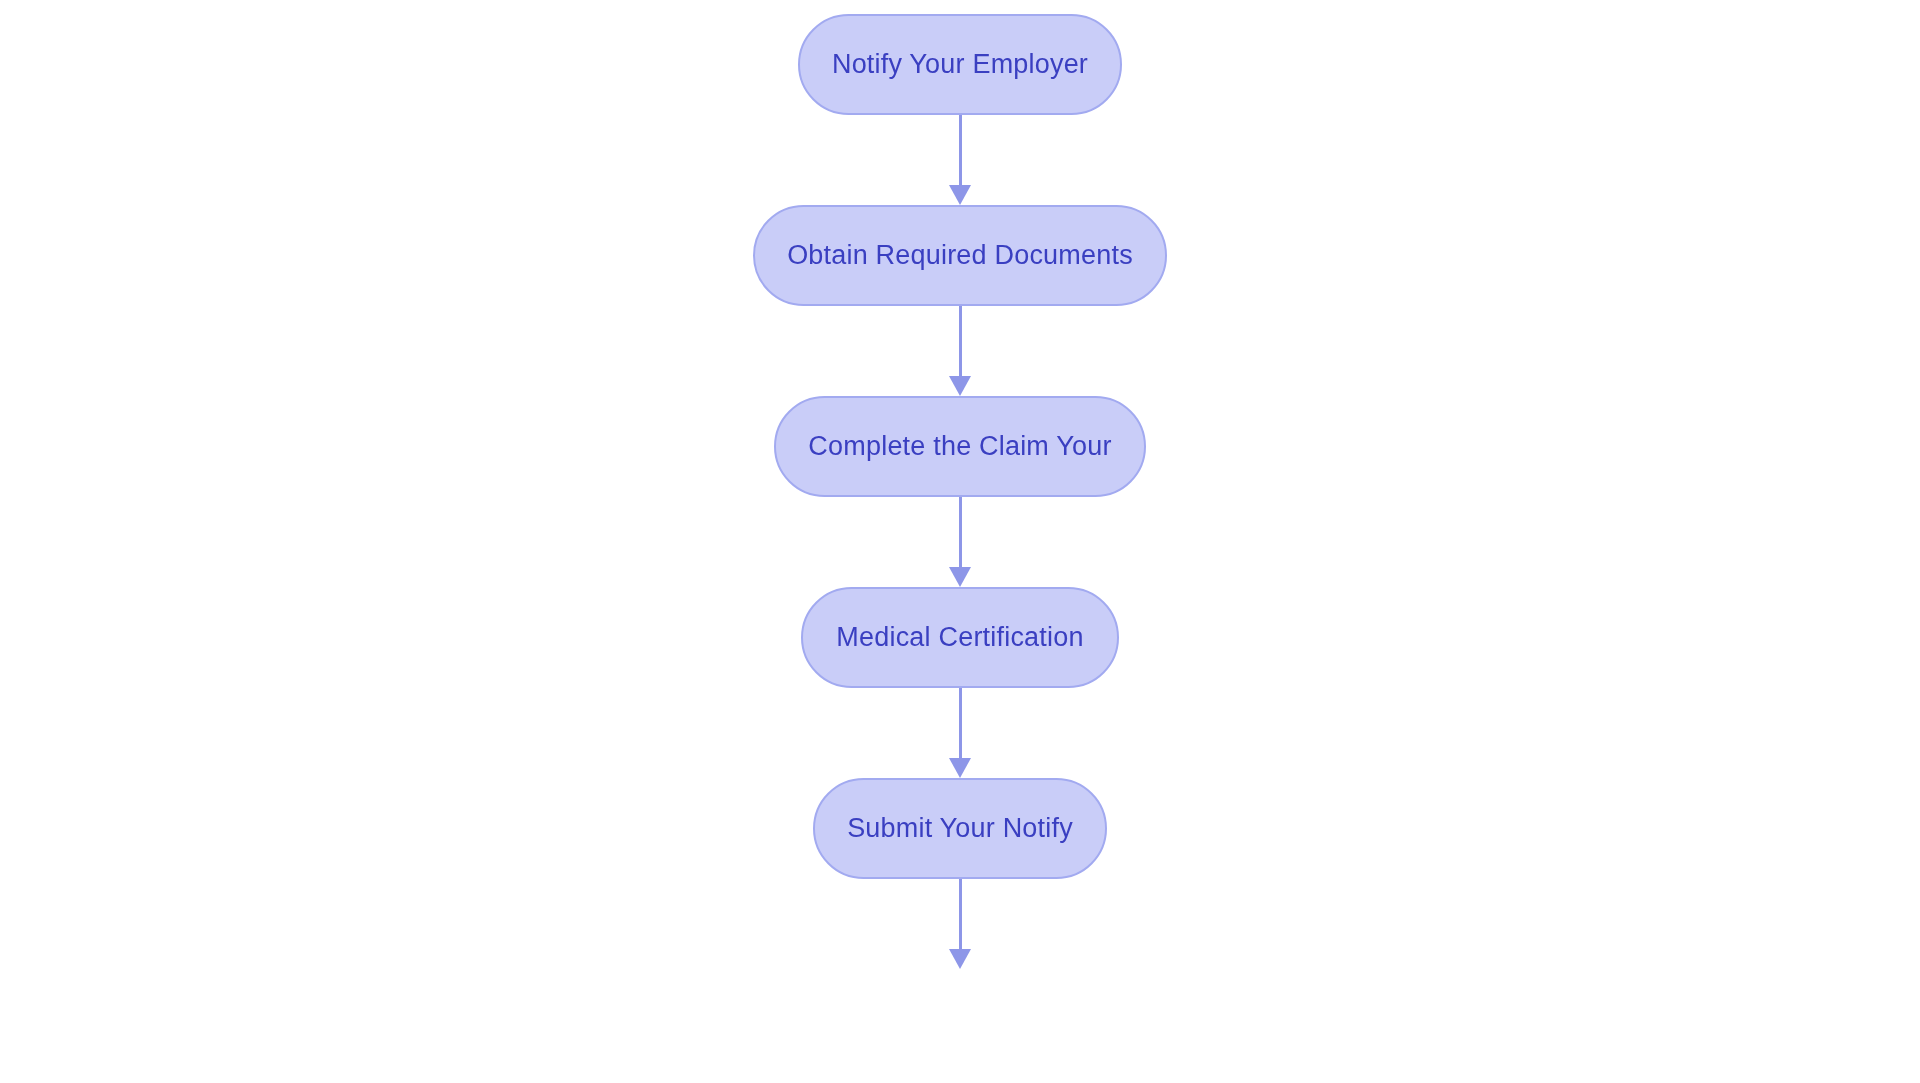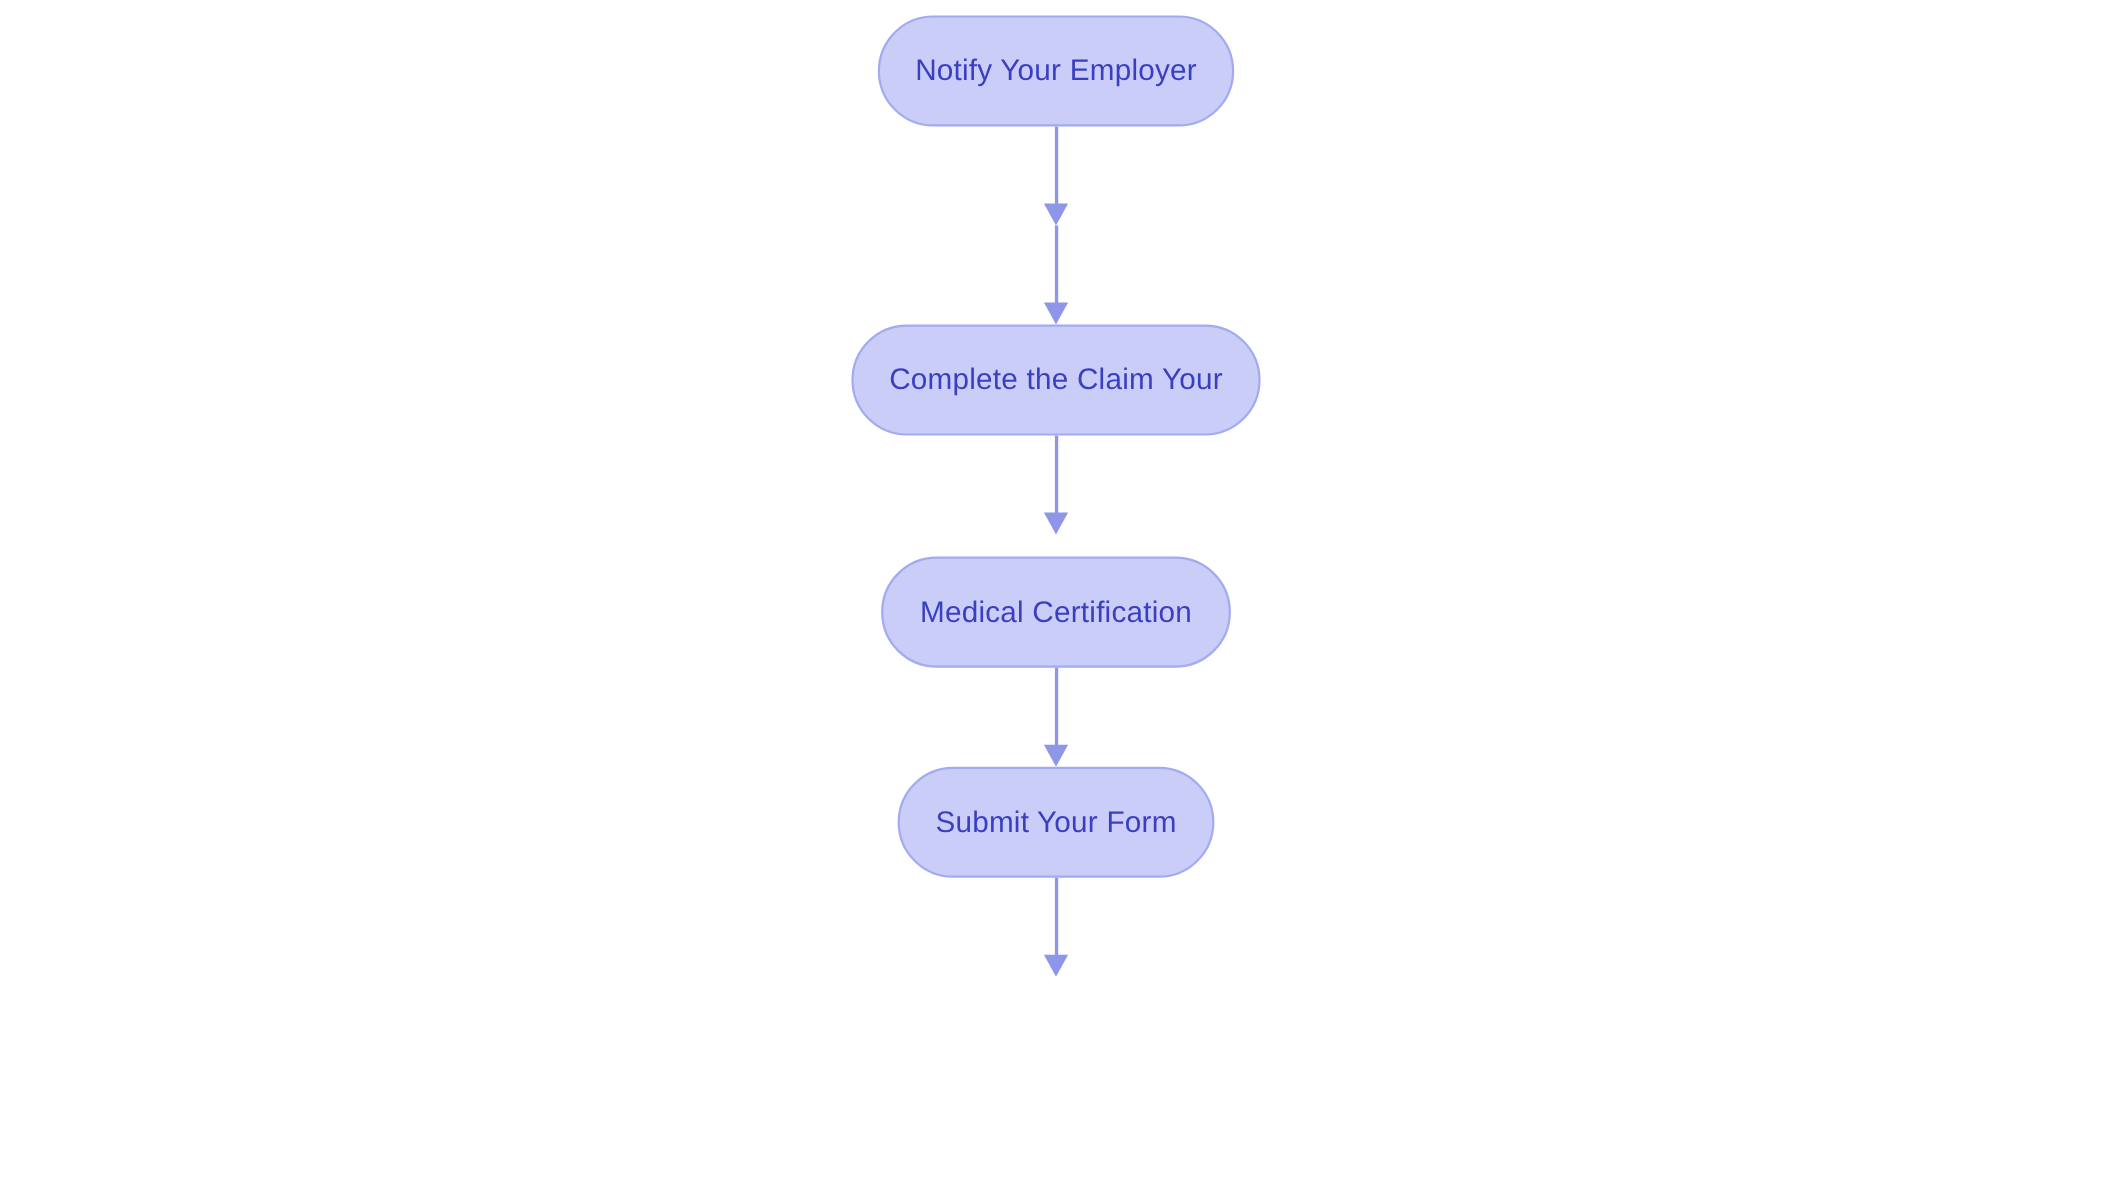--- a/index.html
+++ b/index.html
@@ -30,21 +30,21 @@
     justify-content: center;
     padding: 0 32px;
     border-radius: 52px;
     background: var(--node-fill, #c9cdf8);
     border: 2px solid var(--node-border, #a2aaf0);
     flex: 0 0 auto;
   }
   .node-n1 { min-width: 300px; }
   .node-n2 { min-width: 392px; }
   .node-n3 { min-width: 368px; }
-  .node-n4 { min-width: 318px; margin-top: 20px; }
+  .node-n4 { min-width: 318px; }
   .node-n5 { min-width: 282px; }
   .node-n6 { min-width: 185px; }
   .node-label {
     font-size: 27px;
     letter-spacing: 0.2px;
     color: var(--node-text, #3a3fc1);
     white-space: nowrap;
     text-align: center;
   }
   .arrow {
@@ -75,20 +75,23 @@
 
   <div class="node node-n1">
     <span class="node-label">Notify Your Employer</span>
   </div>
 
   <div class="arrow">
     <div class="arrow-line"></div>
     <div class="arrow-head"></div>
   </div>
 
+  <div class="node node-n2">
+    <span class="node-label">Obtain Required Documents</span>
+  </div>
 
   <div class="arrow">
     <div class="arrow-line"></div>
     <div class="arrow-head"></div>
   </div>
 
   <div class="node node-n3">
     <span class="node-label">Complete the Claim Your</span>
   </div>
 
@@ -100,21 +103,21 @@
   <div class="node node-n4">
     <span class="node-label">Medical Certification</span>
   </div>
 
   <div class="arrow">
     <div class="arrow-line"></div>
     <div class="arrow-head"></div>
   </div>
 
   <div class="node node-n5">
-    <span class="node-label">Submit Your Form</span>
+    <span class="node-label">Submit Your Notify</span>
   </div>
 
   <div class="arrow">
     <div class="arrow-line"></div>
     <div class="arrow-head"></div>
   </div>
 
 
 </div>
 

